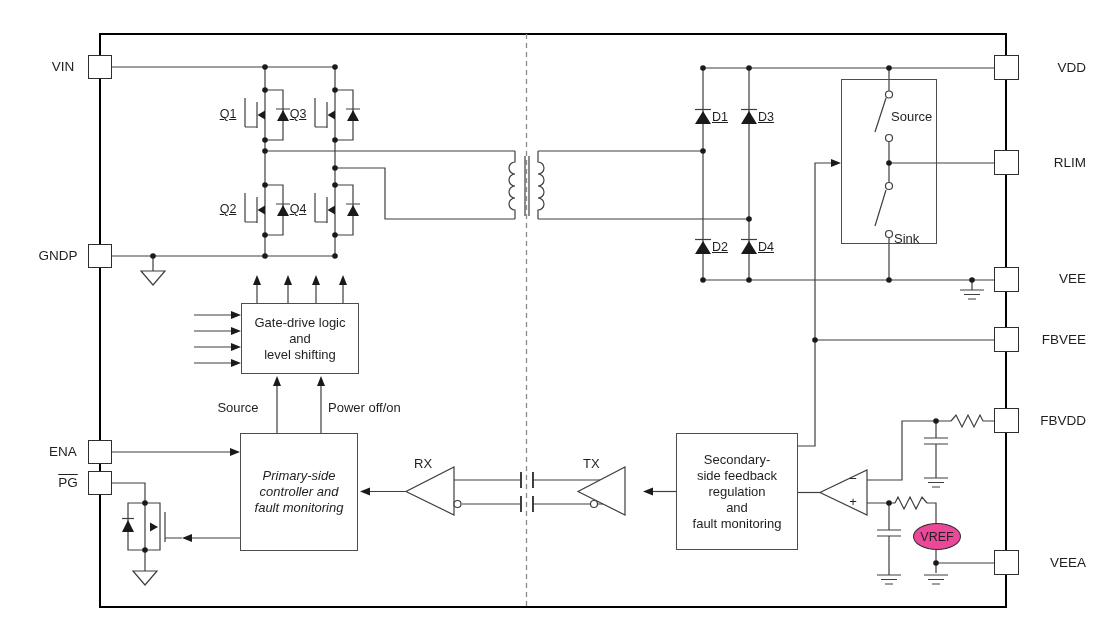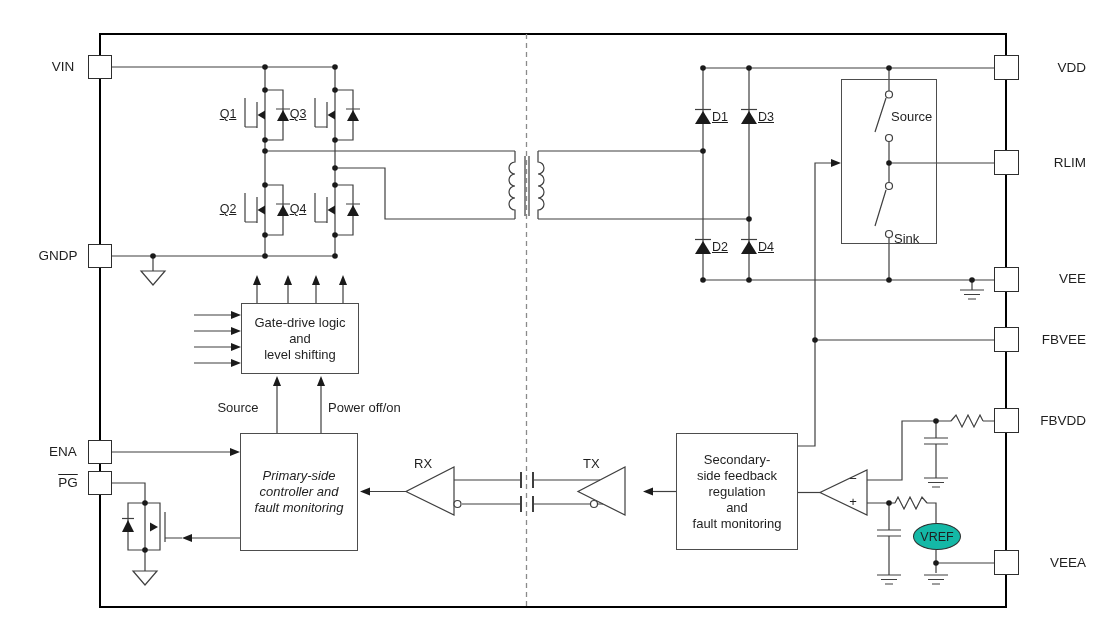--- a/index.html
+++ b/index.html
@@ -12,21 +12,21 @@
        display:flex;align-items:center;justify-content:center;text-align:center;
        font-size:13px;line-height:16px;white-space:pre-line;}
   .pin{position:absolute;width:24px;height:24px;border:1.4px solid #2e2e2e;background:#fff;box-sizing:border-box;}
   .pin.r{width:25px;height:25px;}
   .plabel{position:absolute;font-size:13.5px;height:16px;line-height:16px;text-align:right;}
   .ra{text-align:center;}
   .overline{text-decoration:overline;}
   .slabel{position:absolute;font-size:13px;height:15px;line-height:15px;}
   .tiny{font-size:12.5px;text-decoration:underline;}
   #vref-oval{position:absolute;left:913px;top:523px;width:48px;height:27px;border:1.4px solid #2e2e2e;
-             border-radius:50%;background:#14b8a6;display:flex;align-items:center;justify-content:center;
+             border-radius:50%;background:#ec4899;display:flex;align-items:center;justify-content:center;
              font-size:12.5px;box-sizing:border-box;}
   .amp-sign{position:absolute;width:14px;height:14px;font-size:13px;line-height:14px;text-align:center;}
 </style>
 </head>
 <body>
 
 <div id="canvas">
 
   <div id="ic-border" class="abs"></div>
 

